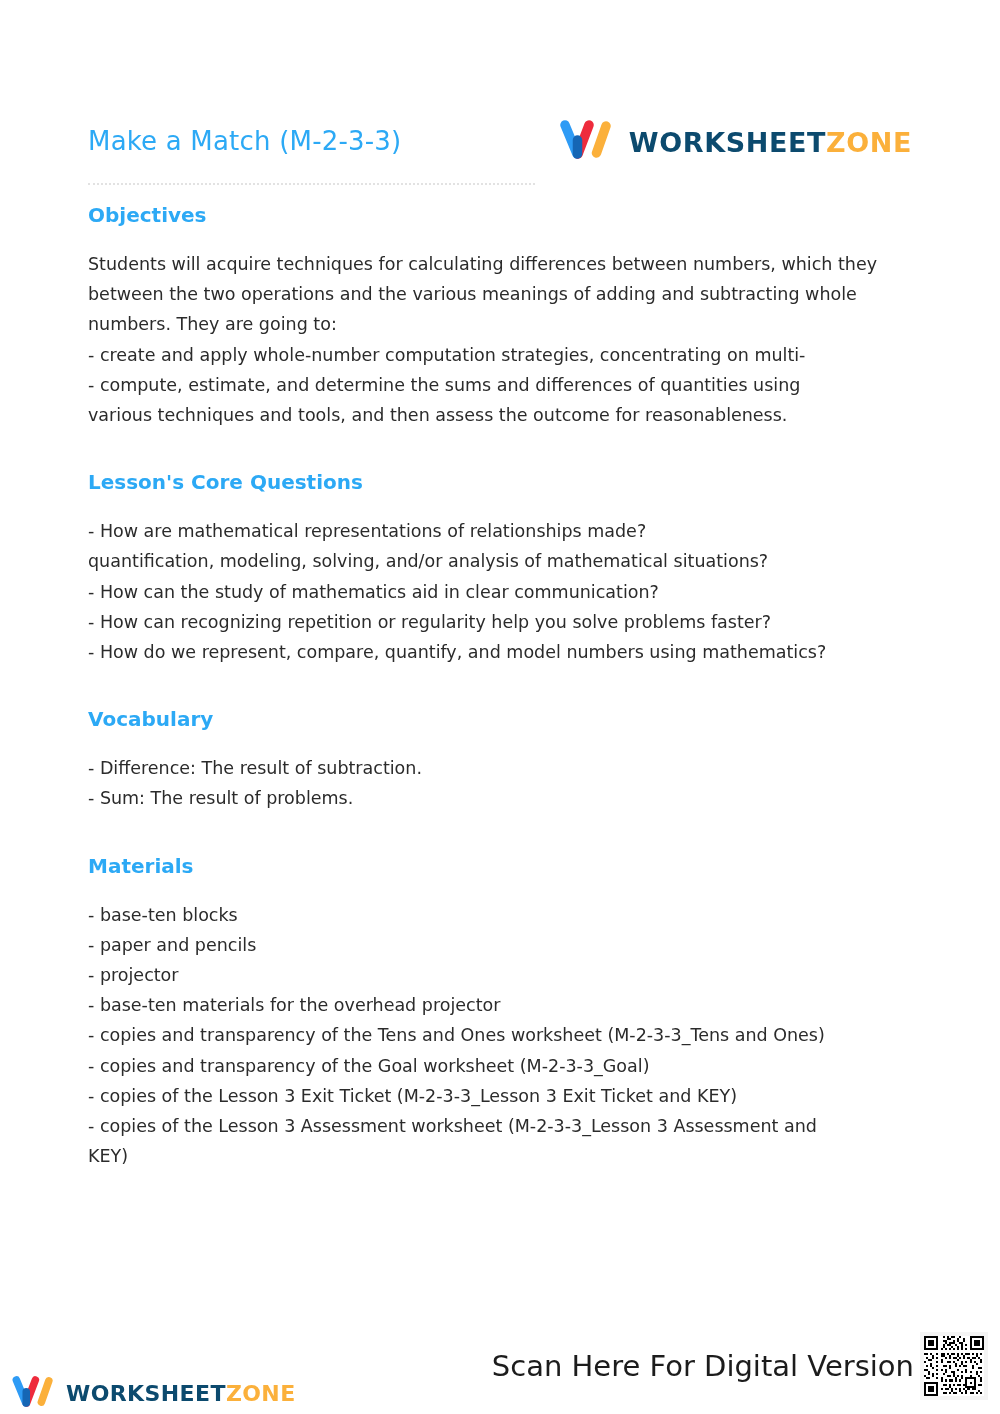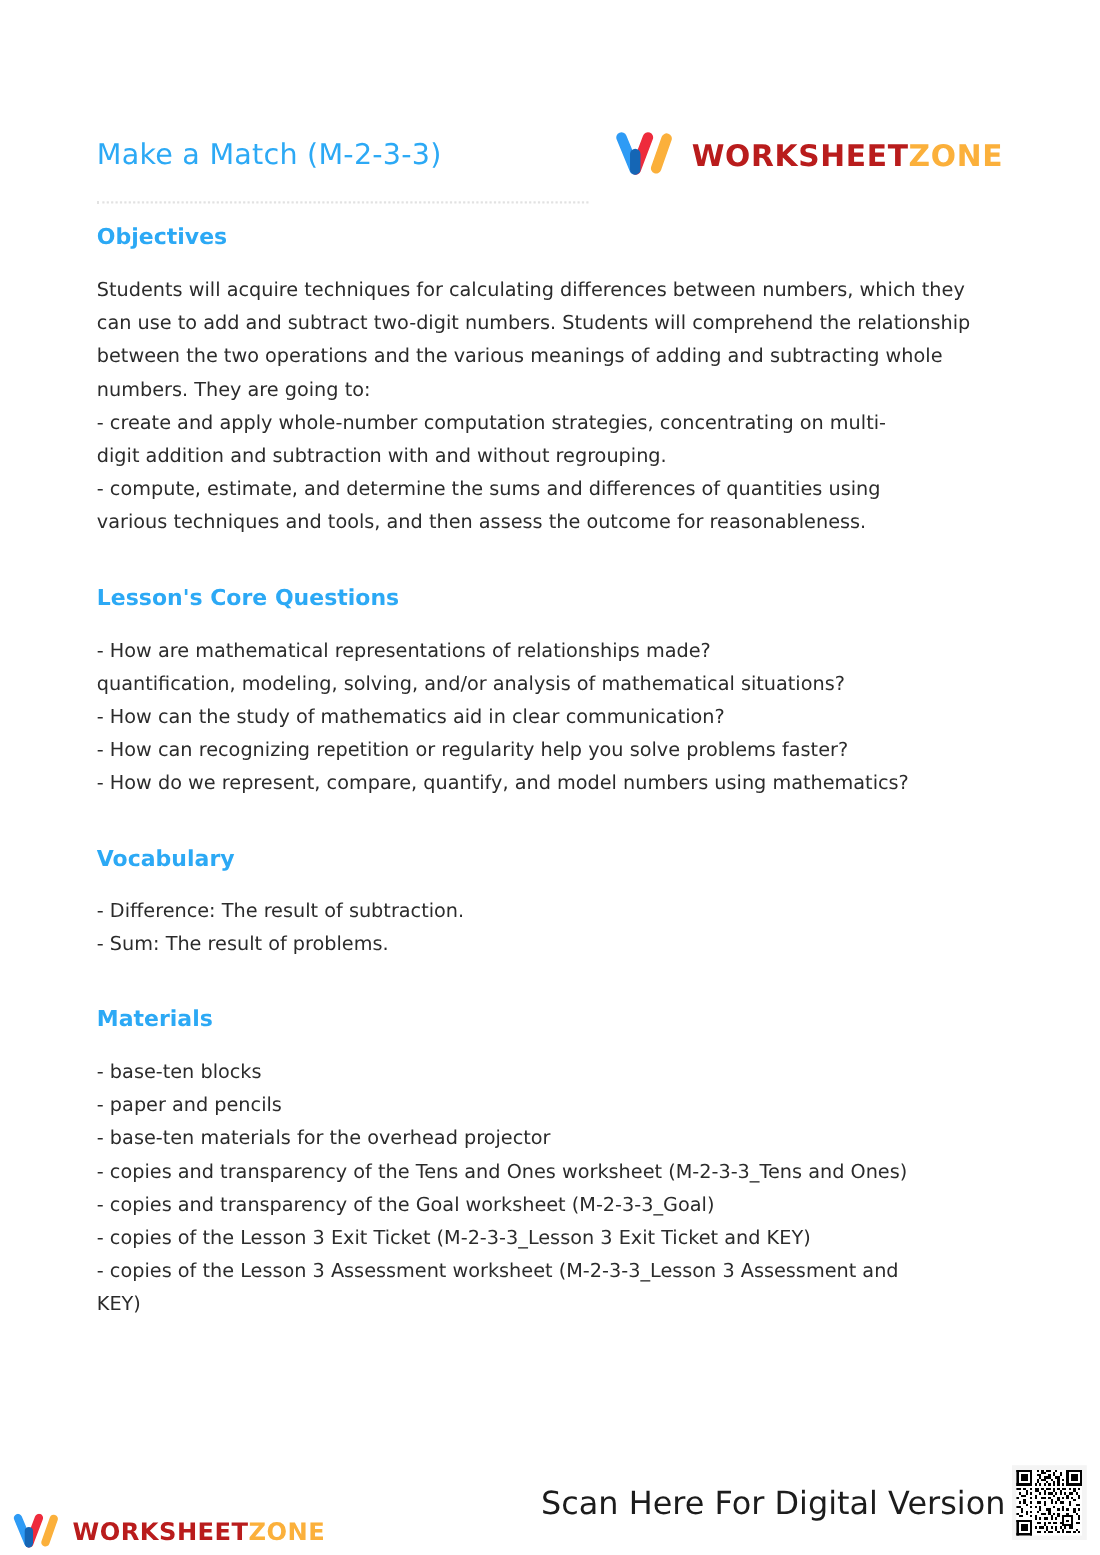--- a/index.html
+++ b/index.html
@@ -49,21 +49,21 @@
     padding-top: 2px;
   }
   .brand-mark { width: 58px; height: 44px; display: block; flex: none; }
   .brand-word {
     font-size: 27px;
     font-weight: 700;
     letter-spacing: 0.6px;
     line-height: 1;
     white-space: nowrap;
   }
-  .brand-word .w1 { color: #b91c1c; }
+  .brand-word .w1 { color: #0c4a6e; }
   .brand-word .w2 { color: #FBB03B; }
 
   .title-rule {
     position: absolute;
     left: 88px;
     top: 183px;
     width: 447px;
     height: 1px;
     border-top: 2px dotted #e2e2e2;
   }
@@ -162,25 +162,23 @@
   </div>
 
   <div class="title-rule"></div>
 
   <div class="content">
 
     <div class="section sec-objectives">
       <h2 class="section-heading">Objectives</h2>
       <p class="section-body">
         <span class="line">Students will acquire techniques for calculating differences between numbers, which they</span>
-        <span class="line">can use to add and subtract two-digit numbers. Students will comprehend the relationship</span>
         <span class="line">between the two operations and the various meanings of adding and subtracting whole</span>
         <span class="line">numbers. They are going to:</span>
         <span class="line">- create and apply whole-number computation strategies, concentrating on multi-</span>
-        <span class="line">digit addition and subtraction with and without regrouping.</span>
         <span class="line">- compute, estimate, and determine the sums and differences of quantities using</span>
         <span class="line">various techniques and tools, and then assess the outcome for reasonableness.</span>
       </p>
     </div>
 
     <div class="section sec-questions">
       <h2 class="section-heading">Lesson's Core Questions</h2>
       <p class="section-body">
         <span class="line">- How are mathematical representations of relationships made?</span>
         <span class="line">quantification, modeling, solving, and/or analysis of mathematical situations?</span>
@@ -196,20 +194,21 @@
         <span class="line">- Difference: The result of subtraction.</span>
         <span class="line">- Sum: The result of problems.</span>
       </p>
     </div>
 
     <div class="section sec-materials">
       <h2 class="section-heading">Materials</h2>
       <p class="section-body">
         <span class="line">- base-ten blocks</span>
         <span class="line">- paper and pencils</span>
+        <span class="line">- projector</span>
         <span class="line">- base-ten materials for the overhead projector</span>
         <span class="line">- copies and transparency of the Tens and Ones worksheet (M-2-3-3_Tens and Ones)</span>
         <span class="line">- copies and transparency of the Goal worksheet (M-2-3-3_Goal)</span>
         <span class="line">- copies of the Lesson 3 Exit Ticket (M-2-3-3_Lesson 3 Exit Ticket and KEY)</span>
         <span class="line">- copies of the Lesson 3 Assessment worksheet (M-2-3-3_Lesson 3 Assessment and</span>
         <span class="line">KEY)</span>
       </p>
     </div>
 
   </div>

